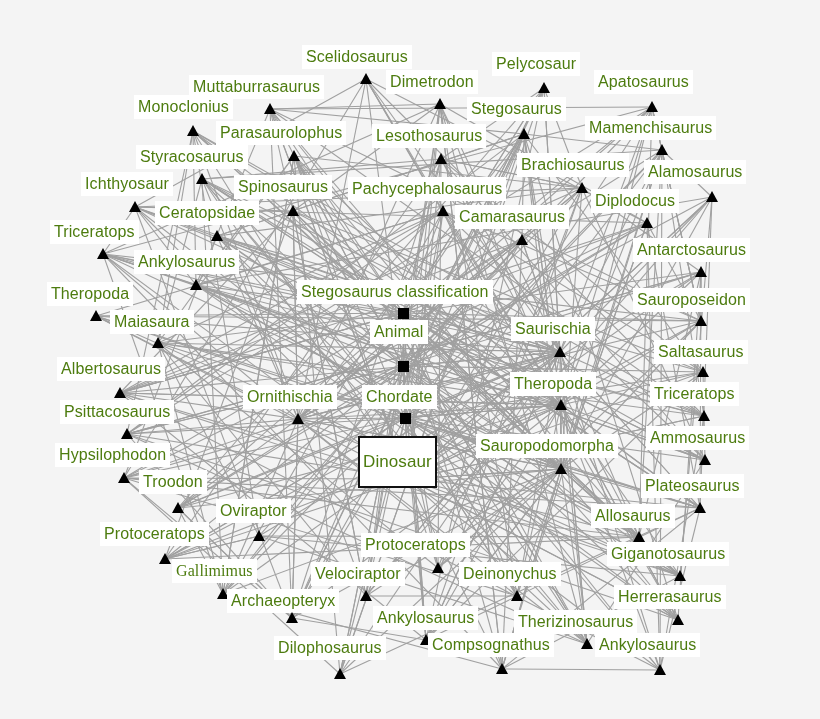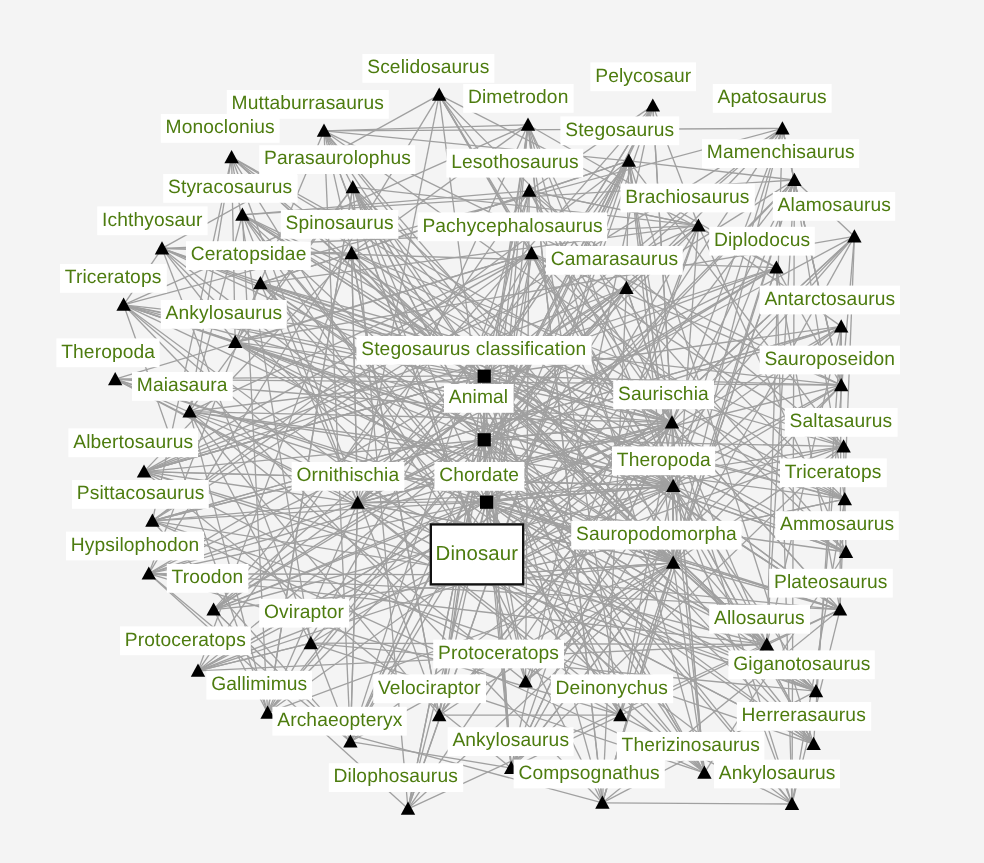--- a/index.html
+++ b/index.html
@@ -552,21 +552,21 @@
     <div class="label" style="left: 60px; top: 400px;">Psittacosaurus</div>
     <div class="marker tri" style="left: 124px; top: 478px;"></div>
     <div class="label" style="left: 55px; top: 443px;">Hypsilophodon</div>
     <div class="marker tri" style="left: 178px; top: 508px;"></div>
     <div class="label" style="left: 139px; top: 470px;">Troodon</div>
     <div class="marker tri" style="left: 259px; top: 536px;"></div>
     <div class="label" style="left: 216px; top: 499px;">Oviraptor</div>
     <div class="marker tri" style="left: 165px; top: 559px;"></div>
     <div class="label" style="left: 100px; top: 522px;">Protoceratops</div>
     <div class="marker tri" style="left: 223px; top: 594px;"></div>
-    <div class="label" style="left: 172px; top: 559px;">Gallimimus</div>
+    <div class="label" style="left: 172px; top: 559px; font-family: Liberation Serif, serif;">Gallimimus</div>
     <div class="marker tri" style="left: 366px; top: 596px;"></div>
     <div class="label" style="left: 227px; top: 589px;">Archaeopteryx</div>
     <div class="marker tri" style="left: 340px; top: 674px;"></div>
     <div class="label" style="left: 274px; top: 636px;">Dilophosaurus</div>
     <div class="marker tri" style="left: 292px; top: 618px;"></div>
     <div class="label" style="left: 311px; top: 562px;">Velociraptor</div>
     <div class="marker tri" style="left: 438px; top: 568px;"></div>
     <div class="label" style="left: 361px; top: 533px;">Protoceratops</div>
     <div class="marker tri" style="left: 426px; top: 640px;"></div>
     <div class="label" style="left: 373px; top: 606px;">Ankylosaurus</div>

